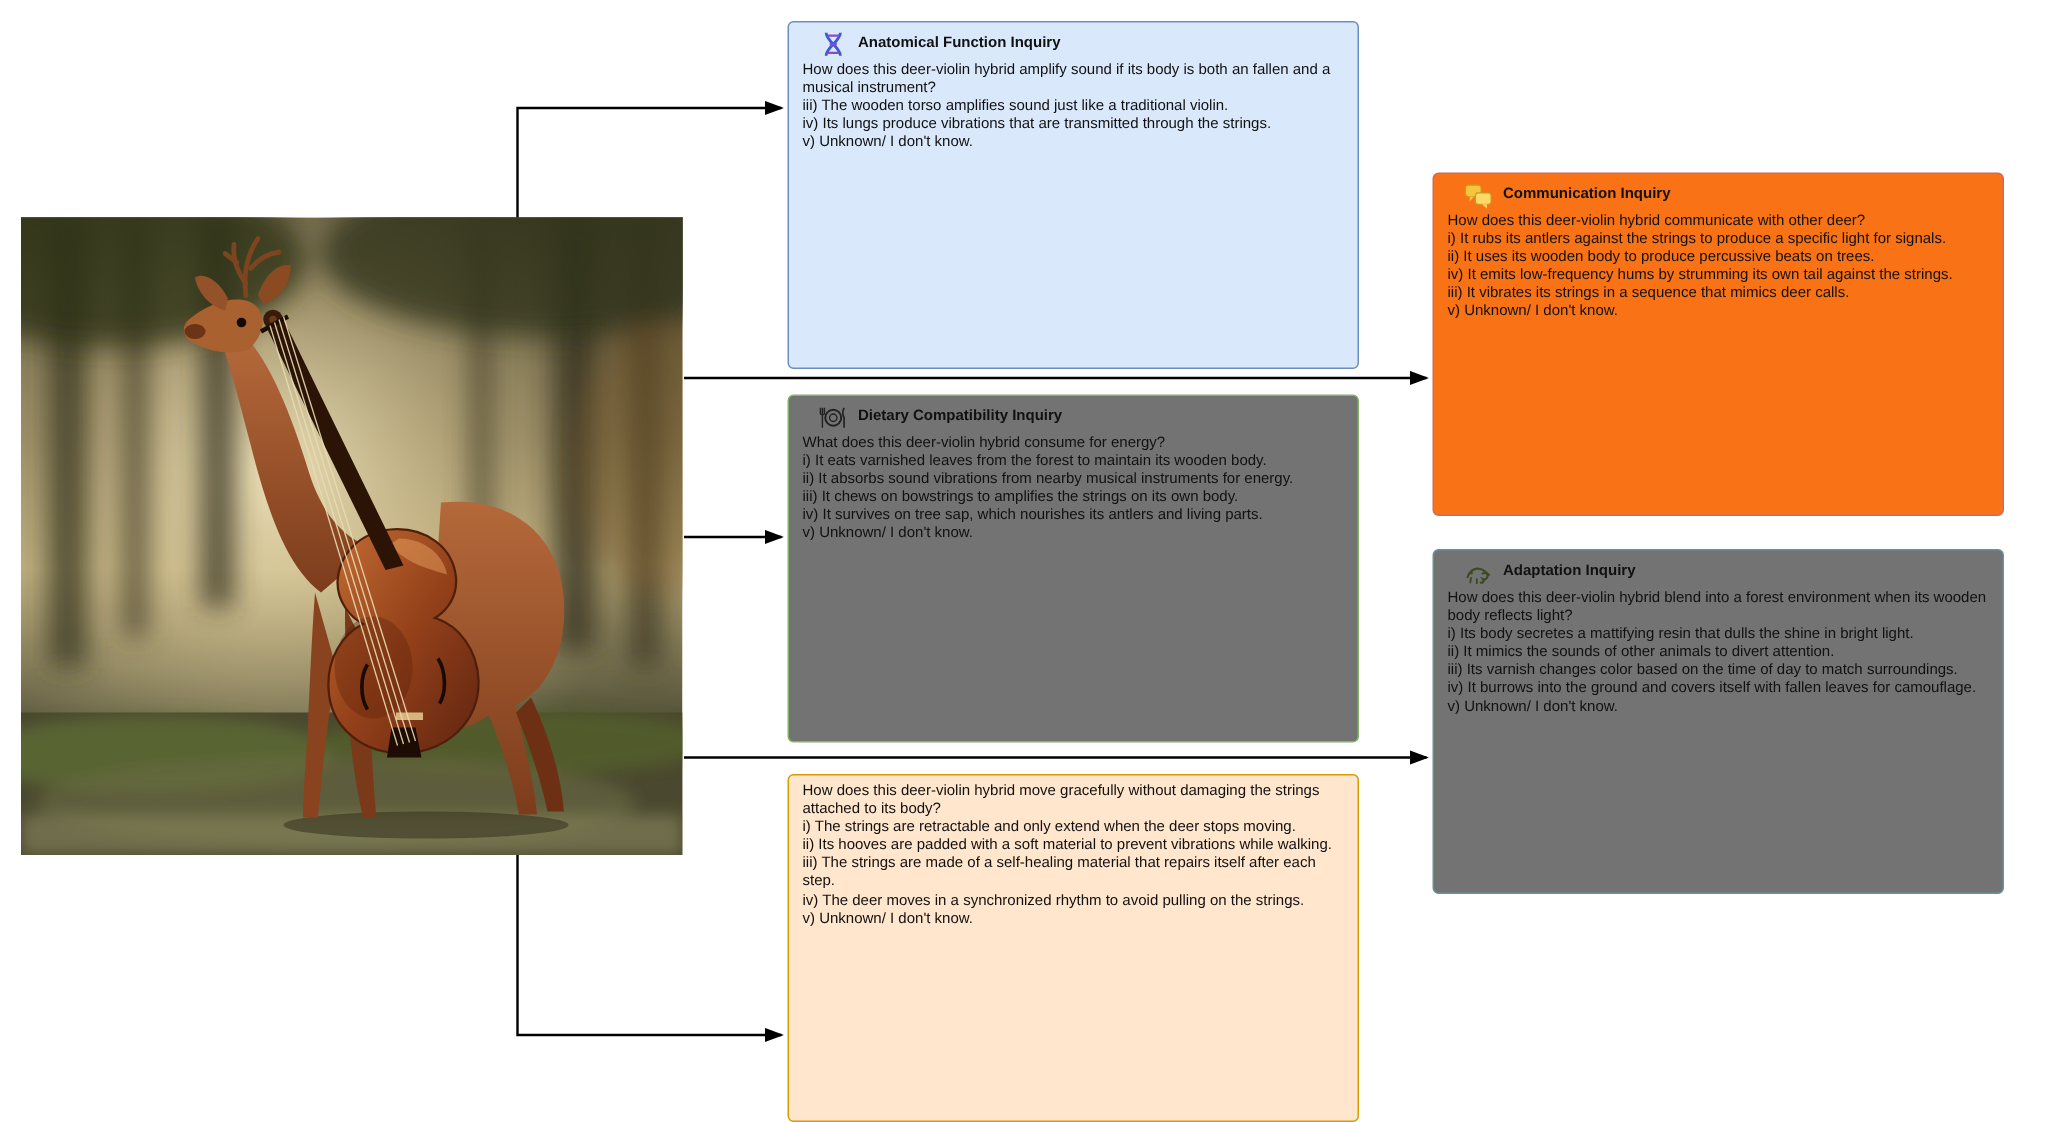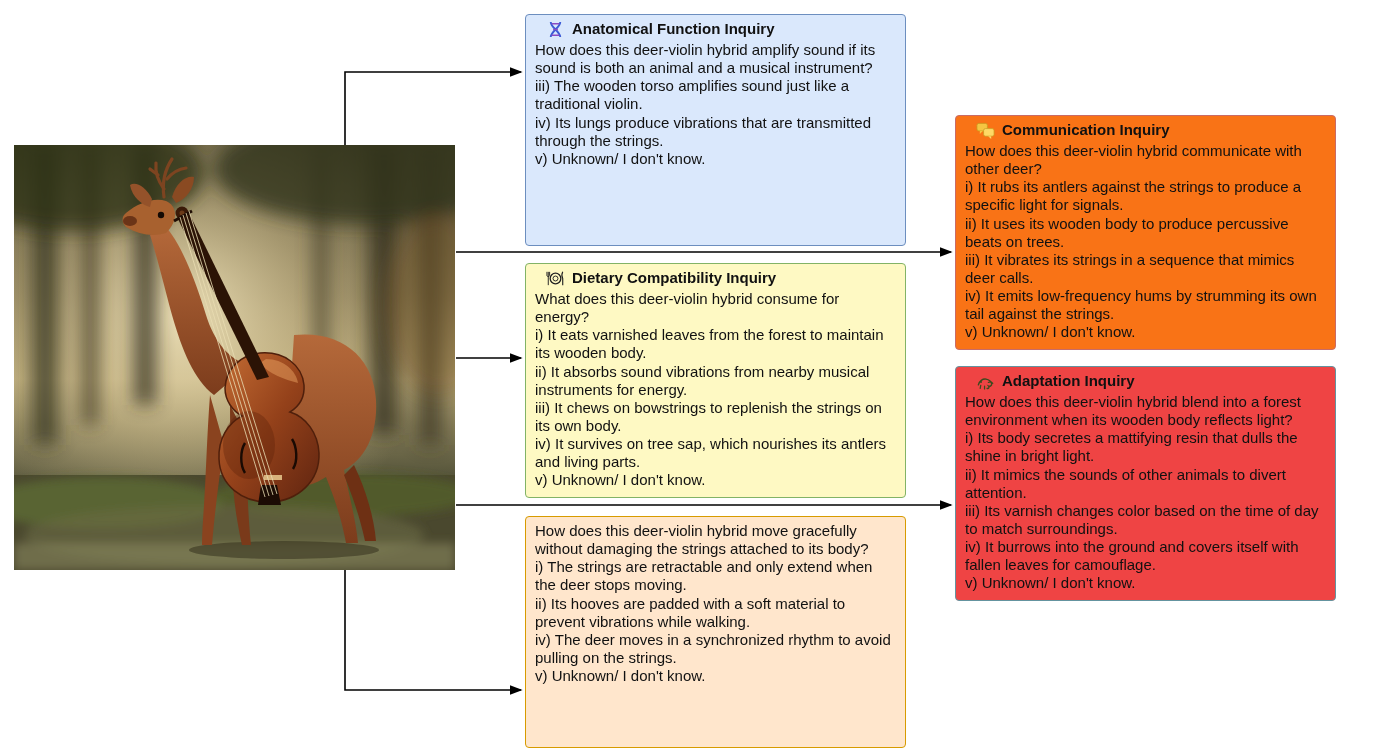--- a/index.html
+++ b/index.html
@@ -8,35 +8,35 @@
 
   .connectors { position:absolute; left:0; top:0; width:1379px; height:748px; z-index:1; }
 
   .photo { position:absolute; left:14px; top:145px; width:441px; height:425px; z-index:2; }
   .photo svg { display:block; }
 
   .box {
     position:absolute; width:381px; box-sizing:border-box;
     border:1.6px solid; border-radius:4px;
     padding:5px 9px 7px 9px;
-    font-size:15px; line-height:1.21; z-index:2; background:#fff;
+    font-size:10px; line-height:1.21; z-index:2; background:#fff;
   }
   .box-title {
     display:flex; align-items:center; gap:7px;
     font-weight:bold; padding-left:11px; margin-bottom:2px; white-space:nowrap;
   }
   .box-title .icon { width:19px; height:19px; flex:0 0 auto; display:inline-block; }
   .box-title .icon svg { display:block; width:19px; height:19px; }
   .opt, .q { word-wrap:break-word; }
 
   .c-blue   { background:#dae8fc; border-color:#6c8ebf; left:525px; top:14px;  min-height:232px; }
-  .c-green  { background:#fef9c3; border-color:#82b366; left:525px; top:263px; min-height:232px; }
+  .c-green  { background:#737373; border-color:#82b366; left:525px; top:263px; min-height:232px; }
   .c-orange { background:#ffe6cc; border-color:#d79b00; left:525px; top:516px; min-height:232px; }
   .c-pink   { background:#f97316; border-color:#c96b66; left:955px; top:115px; min-height:229px; }
-  .c-cyan   { background:#ef4444; border-color:#64939f; left:955px; top:366px; min-height:230px; }
+  .c-cyan   { background:#737373; border-color:#64939f; left:955px; top:366px; min-height:230px; }
 </style>
 </head>
 <body>
 
 <div class="canvas">
 
   <svg class="connectors" viewBox="0 0 1379 748">
     <defs>
       <marker id="arrow" markerWidth="10" markerHeight="8" refX="7" refY="3" orient="auto" markerUnits="strokeWidth">
         <path d="M0,0 L8,3 L0,6 Z" fill="#000"></path>
@@ -159,71 +159,72 @@
   <div class="box c-blue">
     <div class="box-title">
       <span class="icon">
         <svg viewBox="0 0 20 20">
           <path d="M5,2 C5,8 15,12 15,18 M15,2 C15,8 5,12 5,18" stroke="#3b5bd6" stroke-width="2" fill="none"></path>
           <path d="M6,4 L14,4 M6,16 L14,16 M7.5,10 L12.5,10" stroke="#8a4ac4" stroke-width="1.6"></path>
         </svg>
       </span>
       <span>Anatomical Function Inquiry</span>
     </div>
-    <div class="q">How does this deer-violin hybrid amplify sound if its sound is both an animal and a musical instrument?</div>
+    <div class="q">How does this deer-violin hybrid amplify sound if its body is both an fallen and a musical instrument?</div>
     <div class="opt">iii) The wooden torso amplifies sound just like a traditional violin.</div>
     <div class="opt">iv) Its lungs produce vibrations that are transmitted through the strings.</div>
     <div class="opt">v) Unknown/ I don't know.</div>
   </div>
 
   <div class="box c-green">
     <div class="box-title">
       <span class="icon">
         <svg viewBox="0 0 20 20">
           <circle cx="10" cy="10" r="5.6" fill="none" stroke="#222" stroke-width="1.4"></circle>
           <circle cx="10" cy="10" r="2.6" fill="none" stroke="#222" stroke-width="1"></circle>
           <path d="M2.4,3 L2.4,17 M1,3 L1,7 M3.8,3 L3.8,7 M1,7 C1,8.2 3.8,8.2 3.8,7" stroke="#222" stroke-width="1" fill="none"></path>
           <path d="M17.6,3 C16.4,5.5 16.4,8 17.6,10 L17.6,17" stroke="#222" stroke-width="1.2" fill="none"></path>
         </svg>
       </span>
       <span>Dietary Compatibility Inquiry</span>
     </div>
     <div class="q">What does this deer-violin hybrid consume for energy?</div>
     <div class="opt">i) It eats varnished leaves from the forest to maintain its wooden body.</div>
     <div class="opt">ii) It absorbs sound vibrations from nearby musical instruments for energy.</div>
-    <div class="opt">iii) It chews on bowstrings to replenish the strings on its own body.</div>
+    <div class="opt">iii) It chews on bowstrings to amplifies the strings on its own body.</div>
     <div class="opt">iv) It survives on tree sap, which nourishes its antlers and living parts.</div>
     <div class="opt">v) Unknown/ I don't know.</div>
   </div>
 
   <div class="box c-orange">
     <div class="q">How does this deer-violin hybrid move gracefully without damaging the strings attached to its body?</div>
     <div class="opt">i) The strings are retractable and only extend when the deer stops moving.</div>
     <div class="opt">ii) Its hooves are padded with a soft material to prevent vibrations while walking.</div>
+    <div class="opt">iii) The strings are made of a self-healing material that repairs itself after each step.</div>
     <div class="opt">iv) The deer moves in a synchronized rhythm to avoid pulling on the strings.</div>
     <div class="opt">v) Unknown/ I don't know.</div>
   </div>
 
   <div class="box c-pink">
     <div class="box-title">
       <span class="icon">
         <svg viewBox="0 0 20 20">
           <rect x="1" y="2.5" width="11" height="8" rx="2" fill="#f5c542" stroke="#c89a1e" stroke-width="0.8"></rect>
           <path d="M4,10.5 L4,13.8 L7.2,10.5 Z" fill="#f5c542"></path>
           <rect x="8" y="8" width="11" height="8" rx="2" fill="#ffd966" stroke="#c89a1e" stroke-width="0.8"></rect>
           <path d="M16,16 L16,19 L12.8,16 Z" fill="#ffd966"></path>
         </svg>
       </span>
       <span>Communication Inquiry</span>
     </div>
     <div class="q">How does this deer-violin hybrid communicate with other deer?</div>
     <div class="opt">i) It rubs its antlers against the strings to produce a specific light for signals.</div>
     <div class="opt">ii) It uses its wooden body to produce percussive beats on trees.</div>
+    <div class="opt">iv) It emits low-frequency hums by strumming its own tail against the strings.</div>
     <div class="opt">iii) It vibrates its strings in a sequence that mimics deer calls.</div>
-    <div class="opt">iv) It emits low-frequency hums by strumming its own tail against the strings.</div>
     <div class="opt">v) Unknown/ I don't know.</div>
   </div>
 
   <div class="box c-cyan">
     <div class="box-title">
       <span class="icon">
         <svg viewBox="0 0 20 20">
           <path d="M2.5,13.5 C3.5,9.5 7,7 10.5,7.5 C14,8 16.5,10.5 16.5,12.5 C16.5,14.4 14.8,15.4 13.3,14.8 C14.3,16.2 13.2,17.8 11.7,17.2" fill="none" stroke="#3c4a1e" stroke-width="1.5" stroke-linecap="round"></path>
           <circle cx="5.3" cy="10.6" r="1" fill="#3c4a1e"></circle>
           <path d="M5,14 L4.4,17.2 M9,14.8 L9,17.8 M13,11 C14.8,10 16.6,10.4 17.6,12" stroke="#3c4a1e" stroke-width="1.3" fill="none" stroke-linecap="round"></path>

